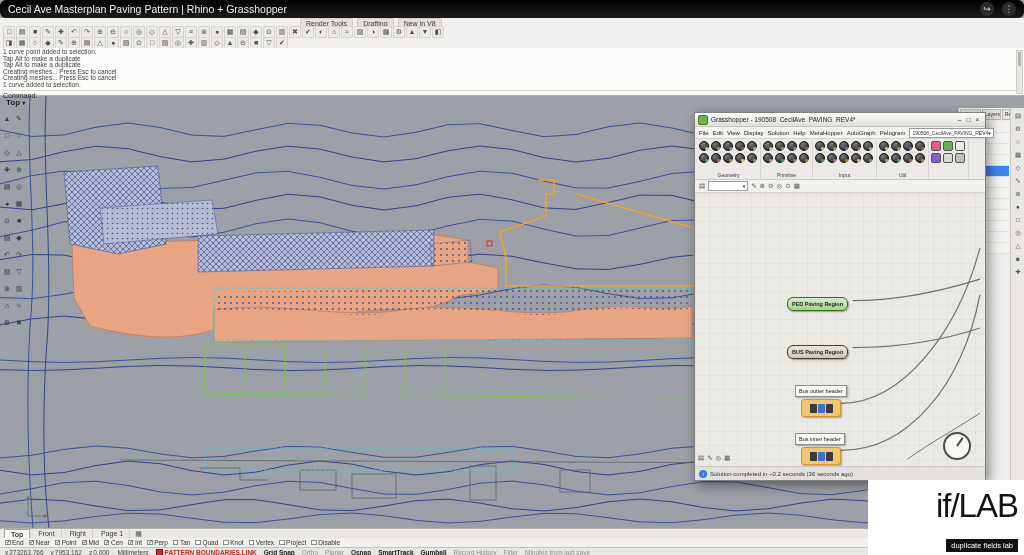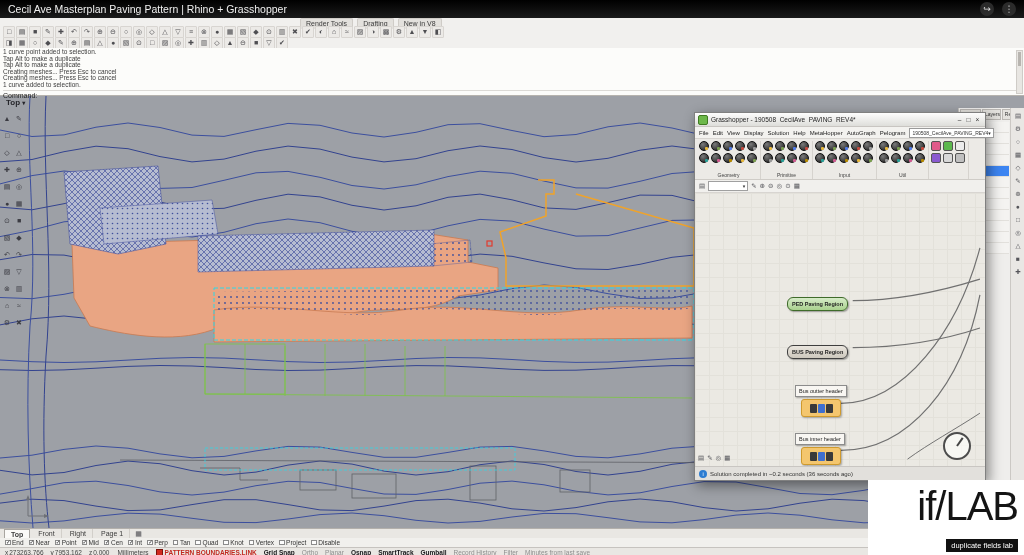--- a/index.html
+++ b/index.html
@@ -1,21 +1,21 @@
 <!DOCTYPE html>
 <html><head>
 <meta charset="utf-8">
 <style>
   html,body{margin:0;padding:0;background:#222;}
   #app{position:relative;width:1024px;height:555px;overflow:hidden;
        font-family:"Liberation Sans",sans-serif;background:#9da0a6;}
   
   .video-bar{position:absolute;top:0;left:0;right:0;height:18px;z-index:10;
     background:linear-gradient(#000,rgba(12,12,12,.9));display:flex;align-items:center;
-    padding:0 8px;color:#f0f0f0;}
+    padding:0 8px;color:#f0f0f0;border-radius:6px;}
   .video-title{font-size:10.5px;white-space:nowrap;}
   .vbtns{margin-left:auto;display:flex;gap:8px;}
   .vbtn{width:14px;height:14px;border-radius:50%;background:rgba(45,45,45,.95);
     color:#ddd;font-size:9px;line-height:14px;text-align:center;}
   
   .chrome{position:absolute;top:18px;left:0;right:0;height:30px;background:#f1f0ee;
     border-bottom:1px solid #c9c6c2;z-index:3;}
   .rtabs{position:absolute;left:300px;top:0;display:flex;gap:4px;}
   .rtab{font-size:7px;line-height:8px;padding:1px 5px;background:#e3e1dd;
     border:1px solid #cfccc7;border-bottom:none;border-radius:2px 2px 0 0;color:#3a3a3a;}
@@ -124,21 +124,21 @@
     font-size:6.5px;color:#444;z-index:4;}
   .coord span{margin-right:1px;}
   .layer-chip{display:flex;align-items:center;gap:2px;color:#c3271f;font-weight:bold;}
   .layer-swatch{width:5px;height:5px;background:#d12a1f;border:1px solid #7a120c;}
   .toggle{color:#8d8d8d;}
   .toggle.on{color:#17171a;font-weight:bold;}
   .last-save{color:#8d8d8d;}
   
   .logo{position:absolute;right:0;bottom:0;width:156px;height:75px;background:#fff;z-index:6;
     display:flex;flex-direction:column;align-items:flex-end;padding:0 6px 3px 0;box-sizing:border-box;}
-  .logo-title{font-size:40px;line-height:52px;color:#141414;letter-spacing:-1px;}
+  .logo-title{font-size:33px;line-height:52px;color:#141414;letter-spacing:-1px;}
   .logo-sub{background:#111;color:#fff;font-size:7.5px;line-height:9px;padding:2px 5px;margin-top:auto;}
 </style>
 </head>
 <body>
 
 <div id="app">
 
   <div class="video-bar">
     <span class="video-title">Cecil Ave Masterplan Paving Pattern | Rhino + Grasshopper</span>
     <div class="vbtns">

